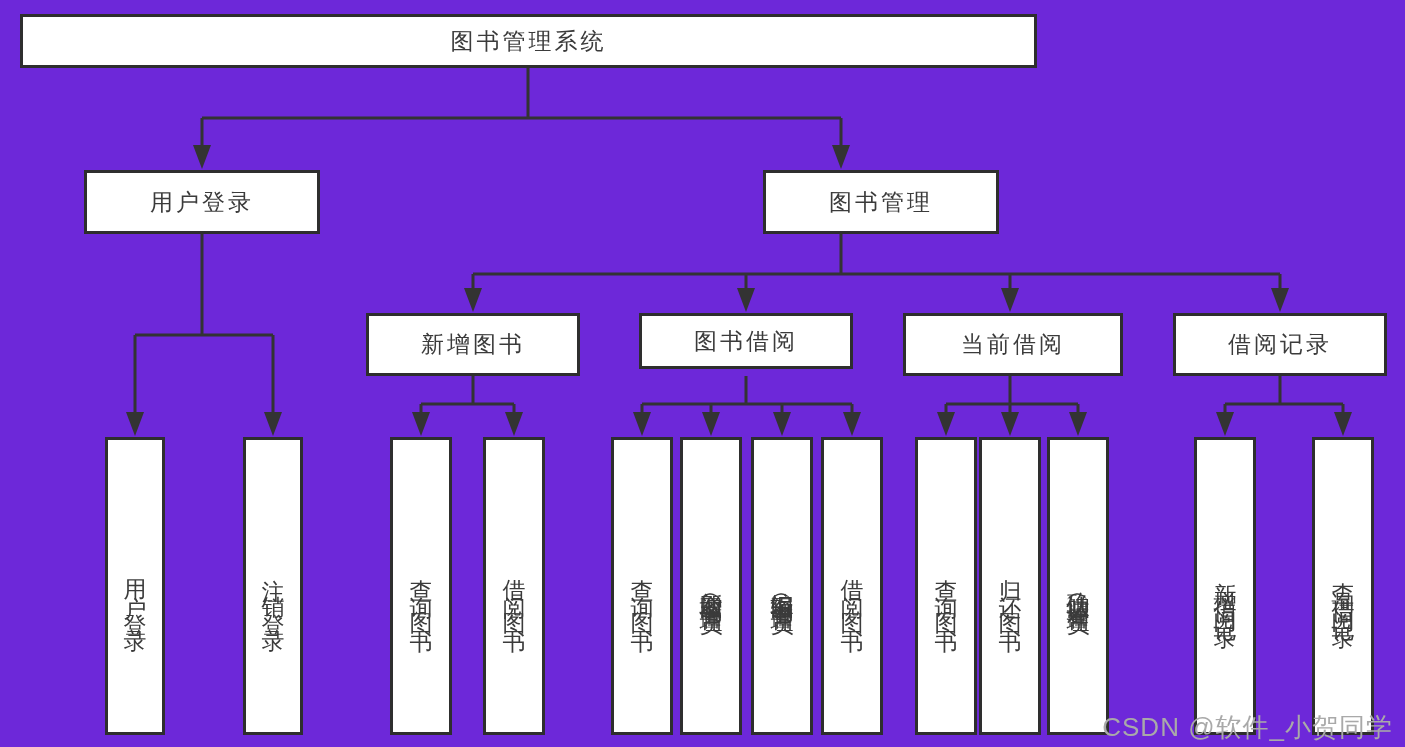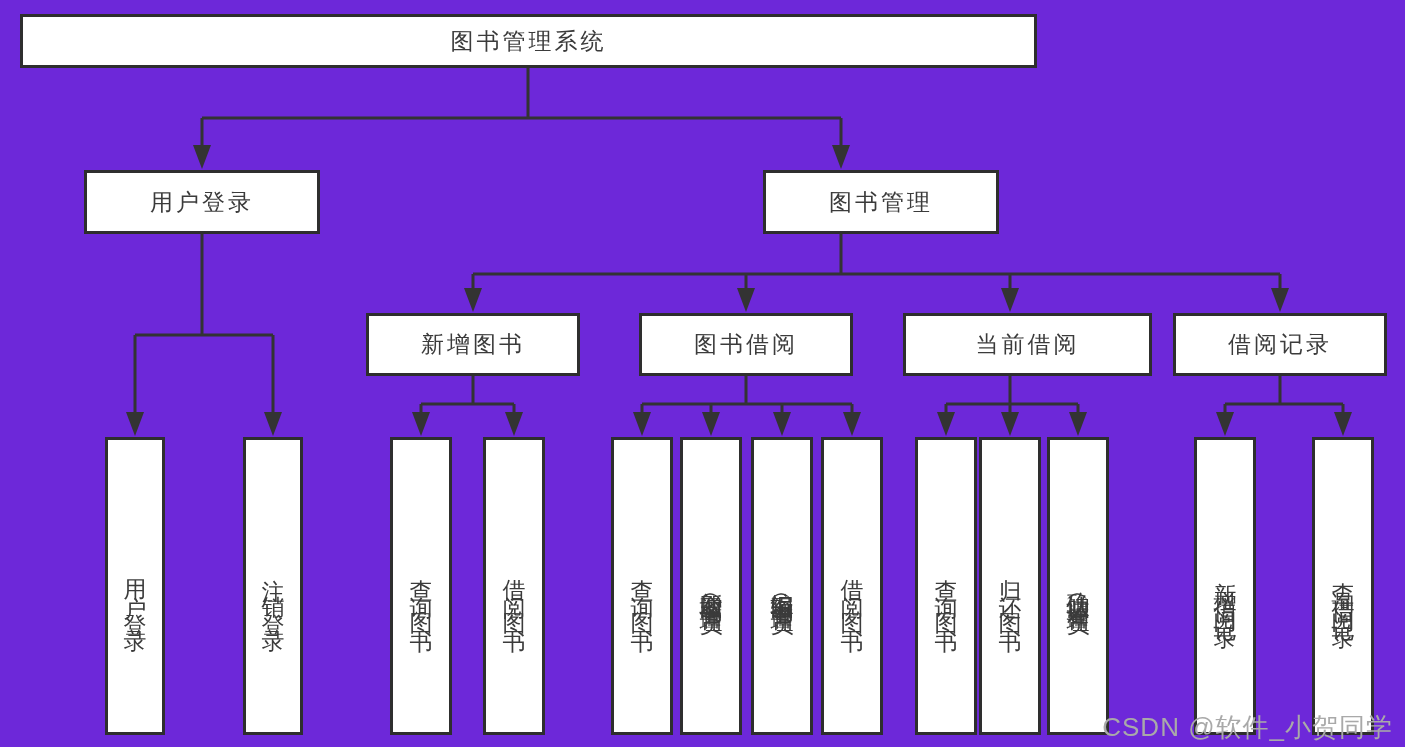--- a/index.html
+++ b/index.html
@@ -124,24 +124,24 @@
   <div class="node h" style="left:84px; top:170px; width:236px; height:64px;">
     <span class="lbl">用户登录</span>
   </div>
   <div class="node h" style="left:723px; top:170px; width:236px; height:64px;margin-left:40px;">
     <span class="lbl">图书管理</span>
   </div>
 
   <div class="node h" style="left:366px; top:313px; width:214px; height:63px;">
     <span class="lbl">新增图书</span>
   </div>
-  <div class="node h" style="left:639px; top:313px; width:214px; height:63px;">
+  <div class="node h" style="left:639px; top:313px; width:214px; height:56px;">
     <span class="lbl">图书借阅</span>
   </div>
-  <div class="node h" style="left:903px; top:313px; width:249px; height:63px;">
+  <div class="node h" style="left:903px; top:313px; width:220px; height:63px;">
     <span class="lbl">当前借阅</span>
   </div>
   <div class="node h" style="left:1173px; top:313px; width:214px; height:63px;">
     <span class="lbl">借阅记录</span>
   </div>
 
   <div class="node v" style="left:105px; top:437px; width:60px; height:298px;">
     <span class="lbl sp4">用户登录</span>
   </div>
   <div class="node v" style="left:243px; top:437px; width:60px; height:298px;">

